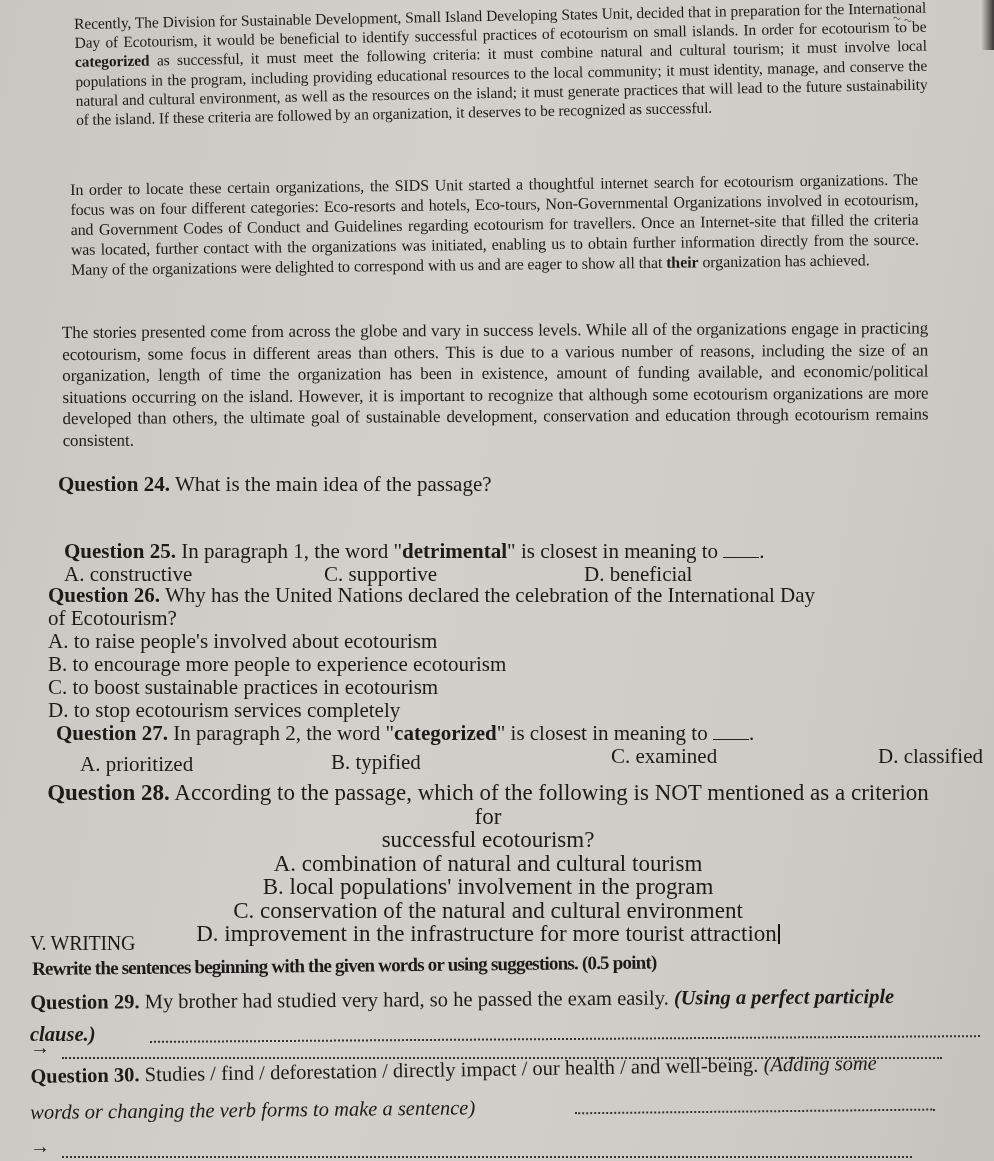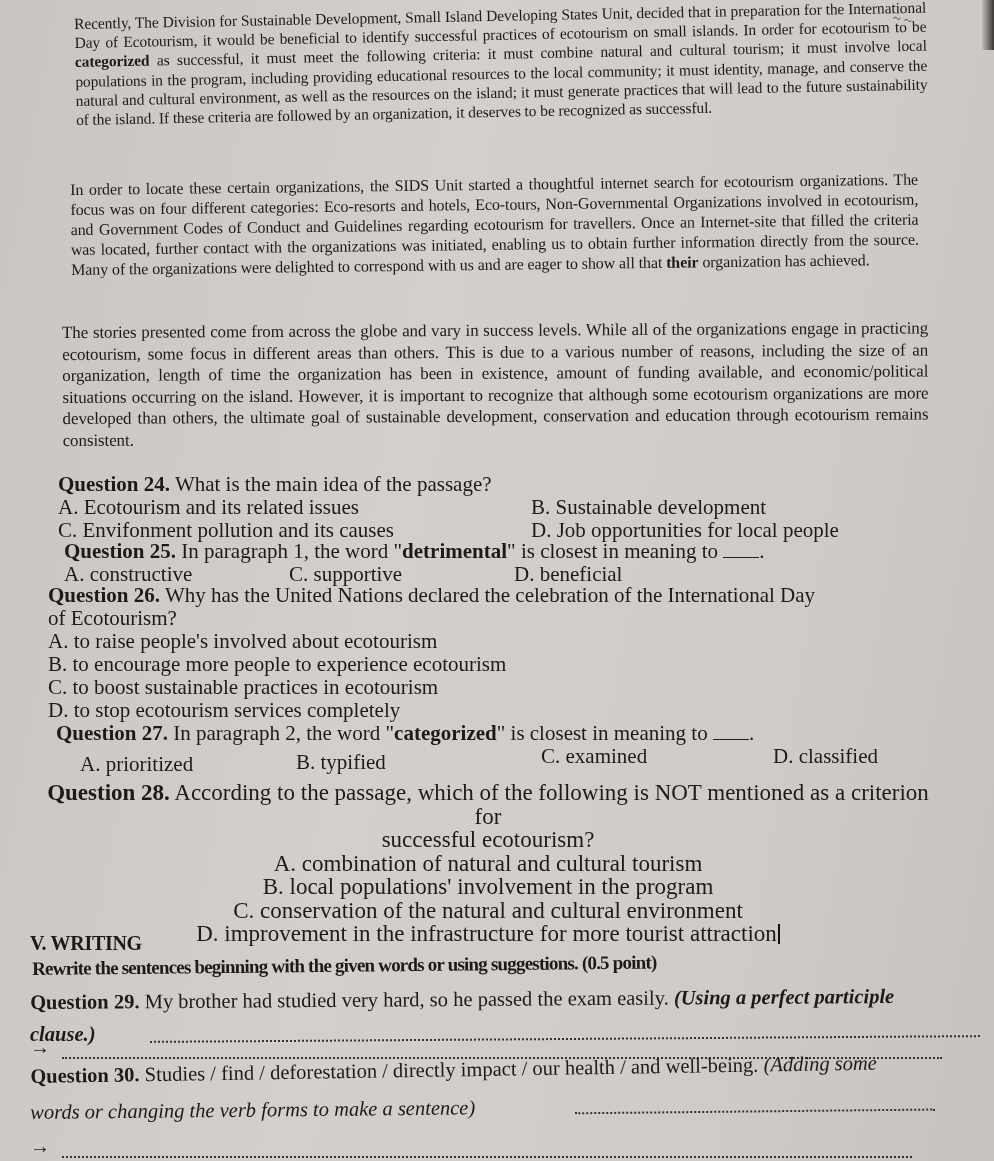--- a/index.html
+++ b/index.html
@@ -74,41 +74,42 @@
     width: 900px;
     font-size: 21px;
     line-height: 23px;
   }
   .q-title b {
     font-weight: bold;
   }
   .opts4 {
     display: grid;
     grid-template-columns: 225px 225px 230px 220px;
+    gap: 35px;
   }
   .opts2 {
     display: grid;
     grid-template-columns: 473px 427px;
   }
   .opt {
     white-space: nowrap;
   }
   .blank {
     display: inline-block;
     width: 36px;
     border-bottom: 1.5px solid #222;
     height: 14px;
     vertical-align: baseline;
   }
   .writing-head {
     position: absolute;
     left: 30px;
     top: 932px;
     font-size: 20px;
-    font-weight: bold;
+    font-weight: normal;
     letter-spacing: -0.3px;
   }
   .instr {
     position: absolute;
     left: 32px;
     top: 958px;
     font-size: 19px;
     font-weight: bold;
     letter-spacing: -0.8px;
     transform: rotate(-0.6deg);
@@ -175,26 +176,20 @@
   </div>
 
   <div class="passage p3">
     <p>The stories presented come from across the globe and vary in success levels. While all of the organizations engage in practicing ecotourism, some focus in different areas than others. This is due to a various number of reasons, including the size of an organization, length of time the organization has been in existence, amount of funding available, and economic/political situations occurring on the island. However, it is important to recognize that although some ecotourism organizations are more developed than others, the ultimate goal of sustainable development, conservation and education through ecotourism remains consistent.</p>
   </div>
 
   <div class="qblock" style="top:473px;">
     <div class="q-title">
       <b>Question 24.</b><span> What is the main idea of the passage?</span>
     </div>
-    <div class="opts2">
-      <span class="opt">A. Ecotourism and its related issues</span>
-      <span class="opt">B. Sustainable development</span>
-      <span class="opt">C. Envifonment pollution and its causes</span>
-      <span class="opt">D. Job opportunities for local people</span>
-    </div>
   </div>
 
   <div class="qblock" style="top:540px;margin-left:6px;">
     <div class="q-title">
       <b>Question 25.</b><span> In paragraph 1, the word "</span><b>detrimental</b><span>" is closest in meaning to </span><span class="blank"></span><span>.</span>
     </div>
     <div class="opts4">
       <span class="opt">A. constructive</span>
       <span class="opt">C. supportive</span>
       <span class="opt">D. beneficial</span>

